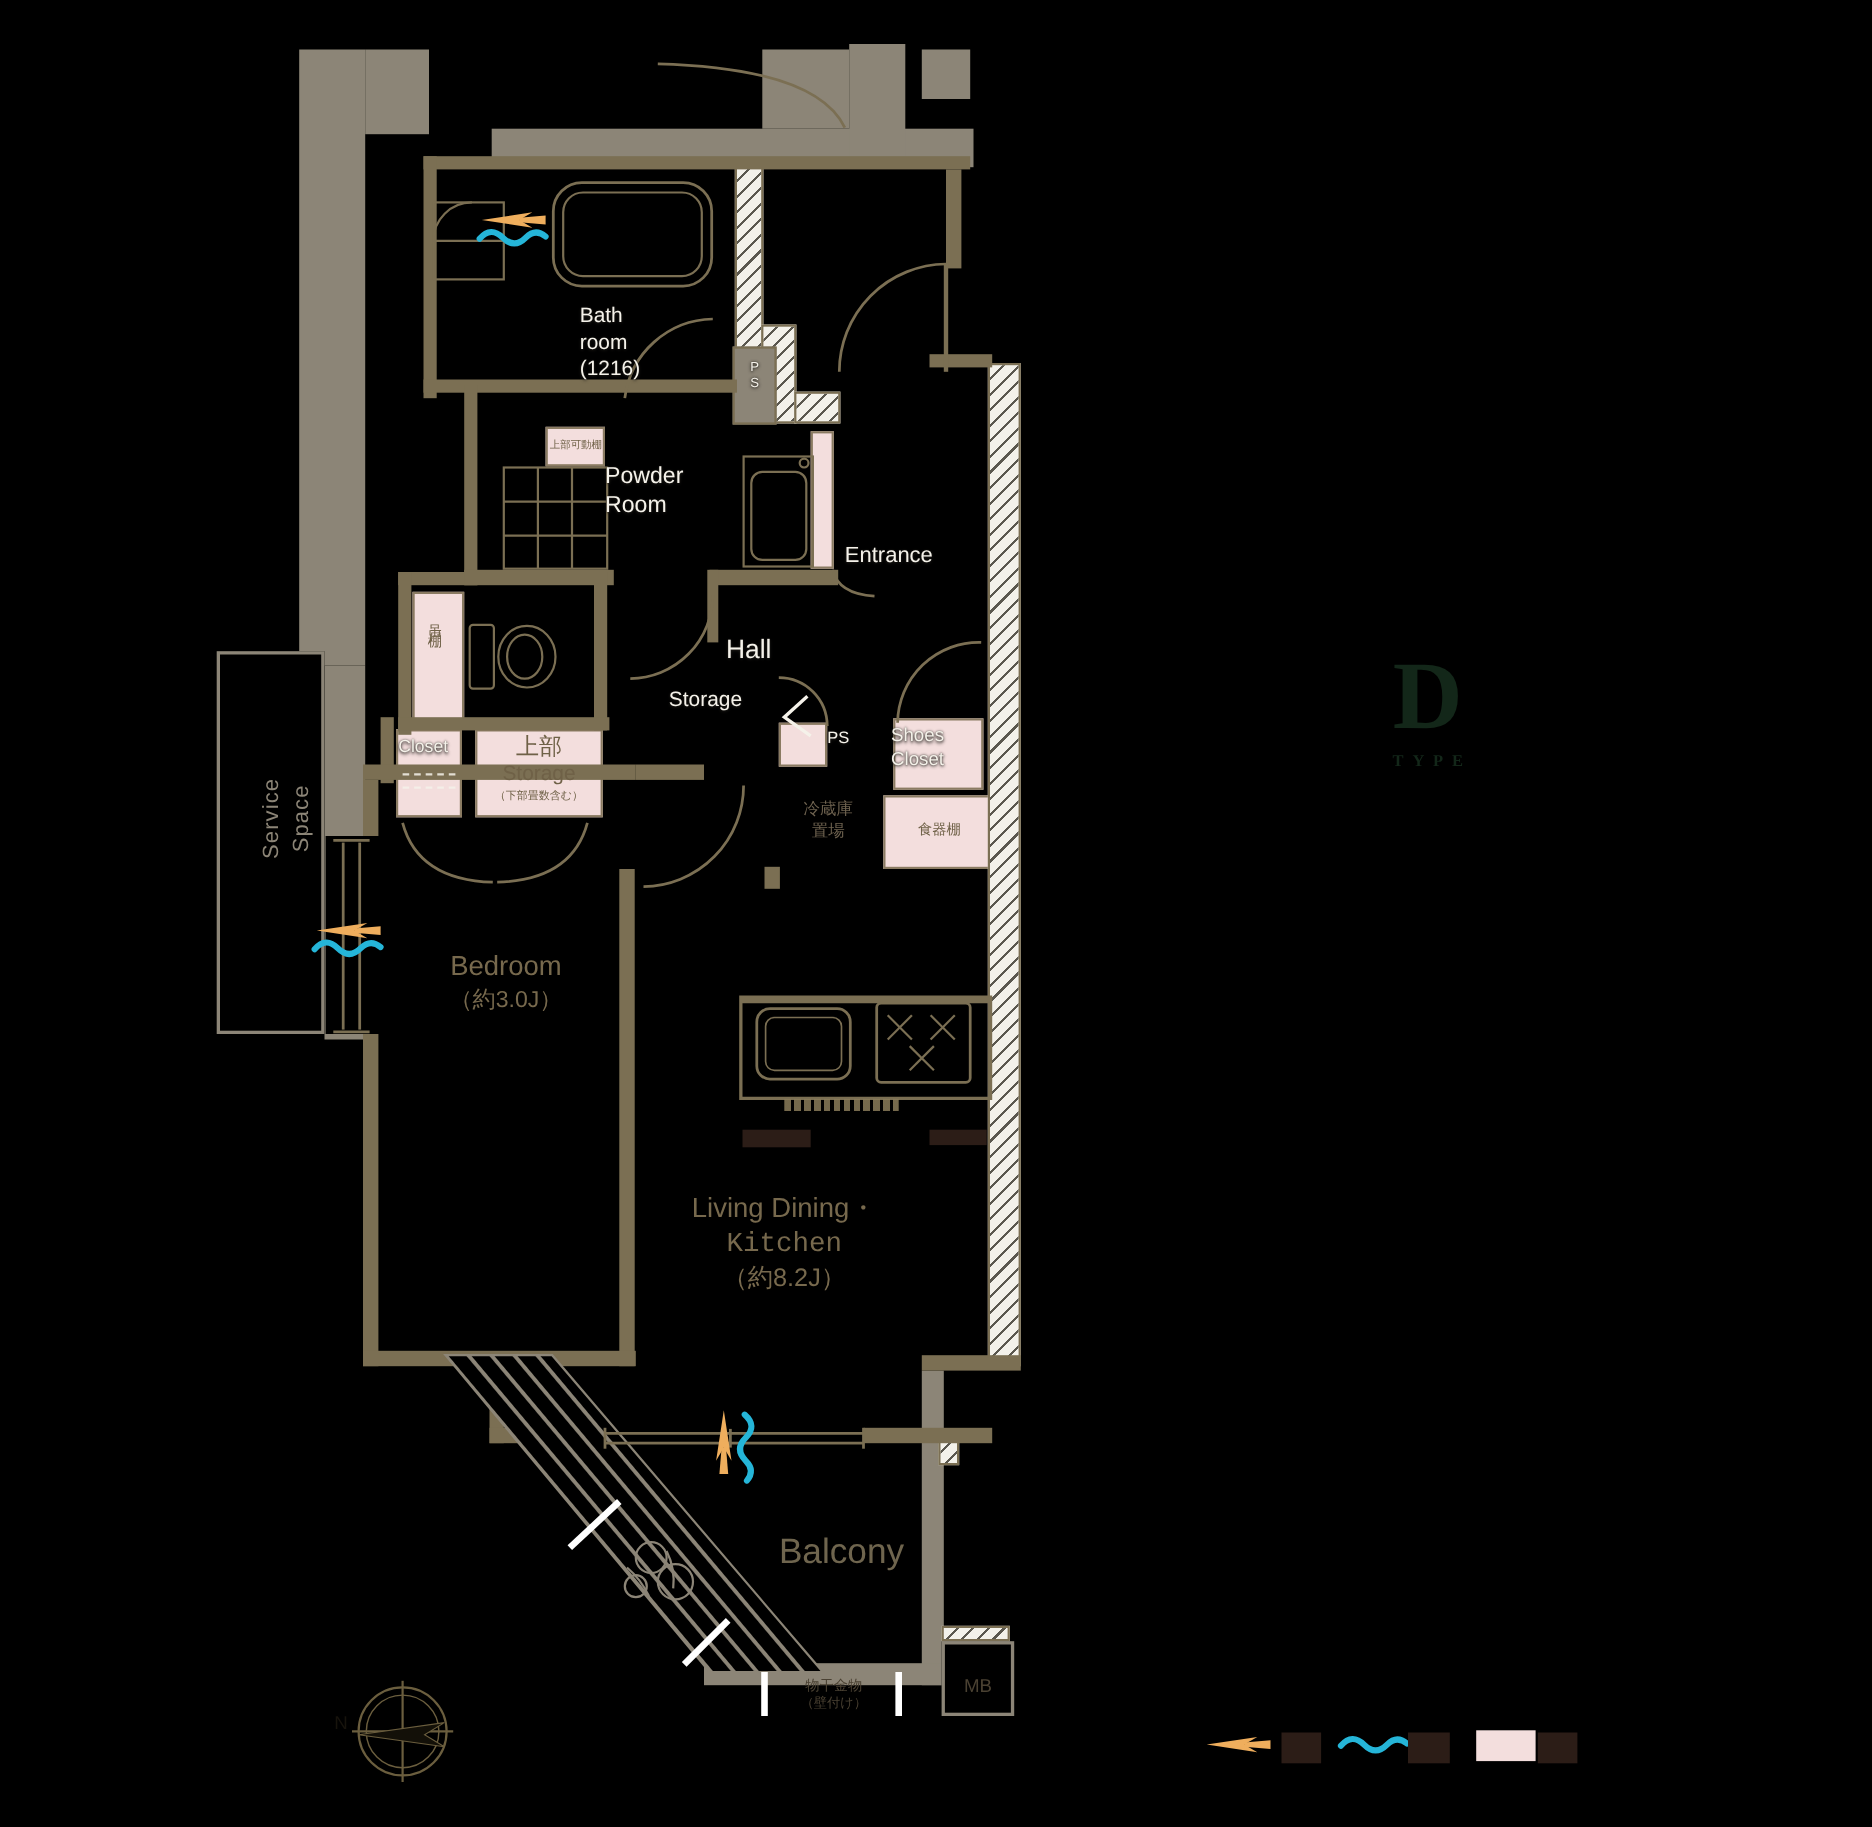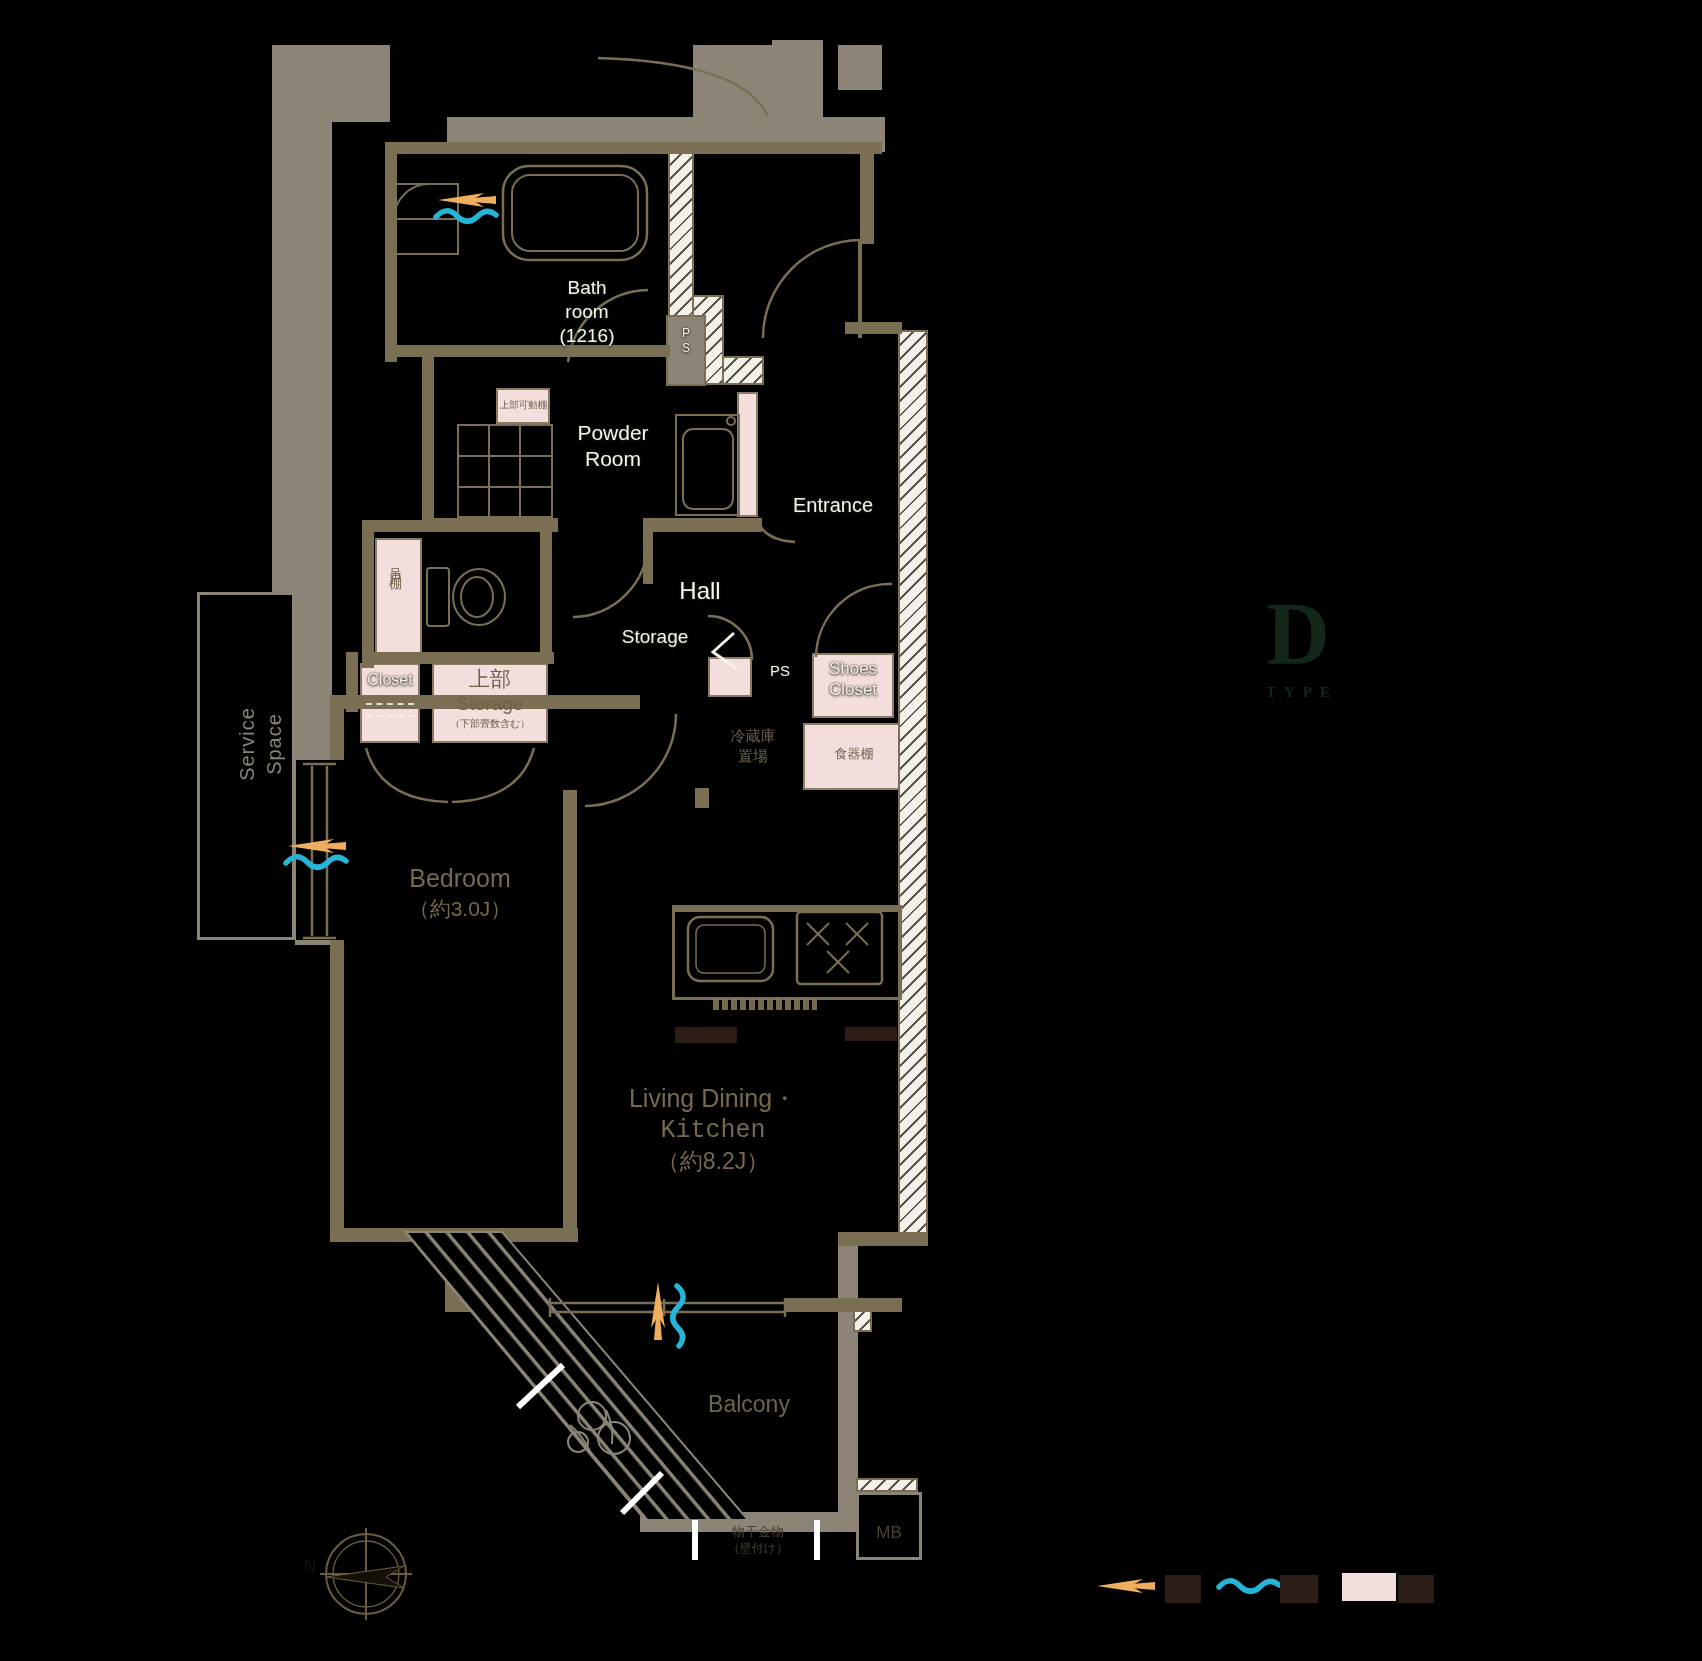--- a/index.html
+++ b/index.html
@@ -6,21 +6,21 @@
   .stage{position:relative;width:1702px;height:1661px;background:#000;overflow:hidden;
          font-family:"Liberation Sans",sans-serif;}
   .abs{position:absolute;}
   .gray{background:#8c8577;}
   .wall{background:#7b6f53;}
   .pink{background:#f3dedd;border:2px solid #8a7b62;box-sizing:border-box;}
   .hatch{background-color:#f3f1ea;
          background-image:repeating-linear-gradient(135deg,rgba(0,0,0,0) 0 8px,#5b584f 8px 10px);
          border:2px solid #7b6f53;box-sizing:border-box;}
   .outline-gray{background:#000;border:3px solid #8c8577;box-sizing:border-box;}
-  .lblw{position:absolute;color:#f5f2ea;text-align:center;line-height:1.25;
+  .lblw{position:absolute;color:#f5f2ea;line-height:1.25;
         text-shadow:0 1px 3px rgba(35,33,28,.95),0 0 2px rgba(35,33,28,.8);}
   .lblo{position:absolute;color:#77694d;text-align:center;line-height:1.3;}
   .lbld{position:absolute;color:#6f6147;text-align:center;line-height:1.3;}
   .lblg{position:absolute;color:#8c8577;text-align:center;}
   .vert{writing-mode:vertical-rl;text-orientation:upright;}
   .serif{font-family:"Liberation Serif",serif;color:#132719;}
   .dashes{background:repeating-linear-gradient(90deg,#8a7c5a 0 6px,rgba(0,0,0,0) 6px 9px);}
   .darkblock{background:#2c1d17;}
   svg{position:absolute;left:0;top:0;pointer-events:none;}
 </style>
@@ -250,21 +250,21 @@
 
   <div class="lblo" style="left:378px;top:862px;width:164px;">
     <span style="display:block;font-size:25px;">Bedroom</span>
     <span style="display:block;font-size:21px;">（約3.0J）</span>
   </div>
   <div class="lblo" style="left:588px;top:1082px;width:250px;">
     <span style="display:block;font-size:25px;">Living Dining・</span>
     <span style="display:block;font-size:25px;font-family:Liberation Mono, monospace;">Kitchen</span>
     <span style="display:block;font-size:23px;">（約8.2J）</span>
   </div>
-  <div class="lblo" style="left:684px;top:1390px;width:130px;font-size:23px;color:#6f654e;">Balcony</div>
+  <div class="lblo" style="left:700px;top:1390px;width:130px;font-size:32px;color:#6f654e;">Balcony</div>
 
   <div class="lblg" style="left:177px;top:716px;width:170px;height:56px;transform:rotate(-90deg);font-size:20px;line-height:27px;letter-spacing:1px;">
     <span style="display:block">Service</span>
     <span style="display:block">Space</span>
   </div>
 
   <div class="lbld" style="left:860px;top:1522px;width:58px;font-size:17px;color:#4a4132;">MB</div>
   <div class="lbld" style="left:712px;top:1524px;width:92px;color:#4a4132;">
     <span style="display:block;font-size:13px;">物干金物</span>
     <span style="display:block;font-size:12px;">（壁付け）</span>

